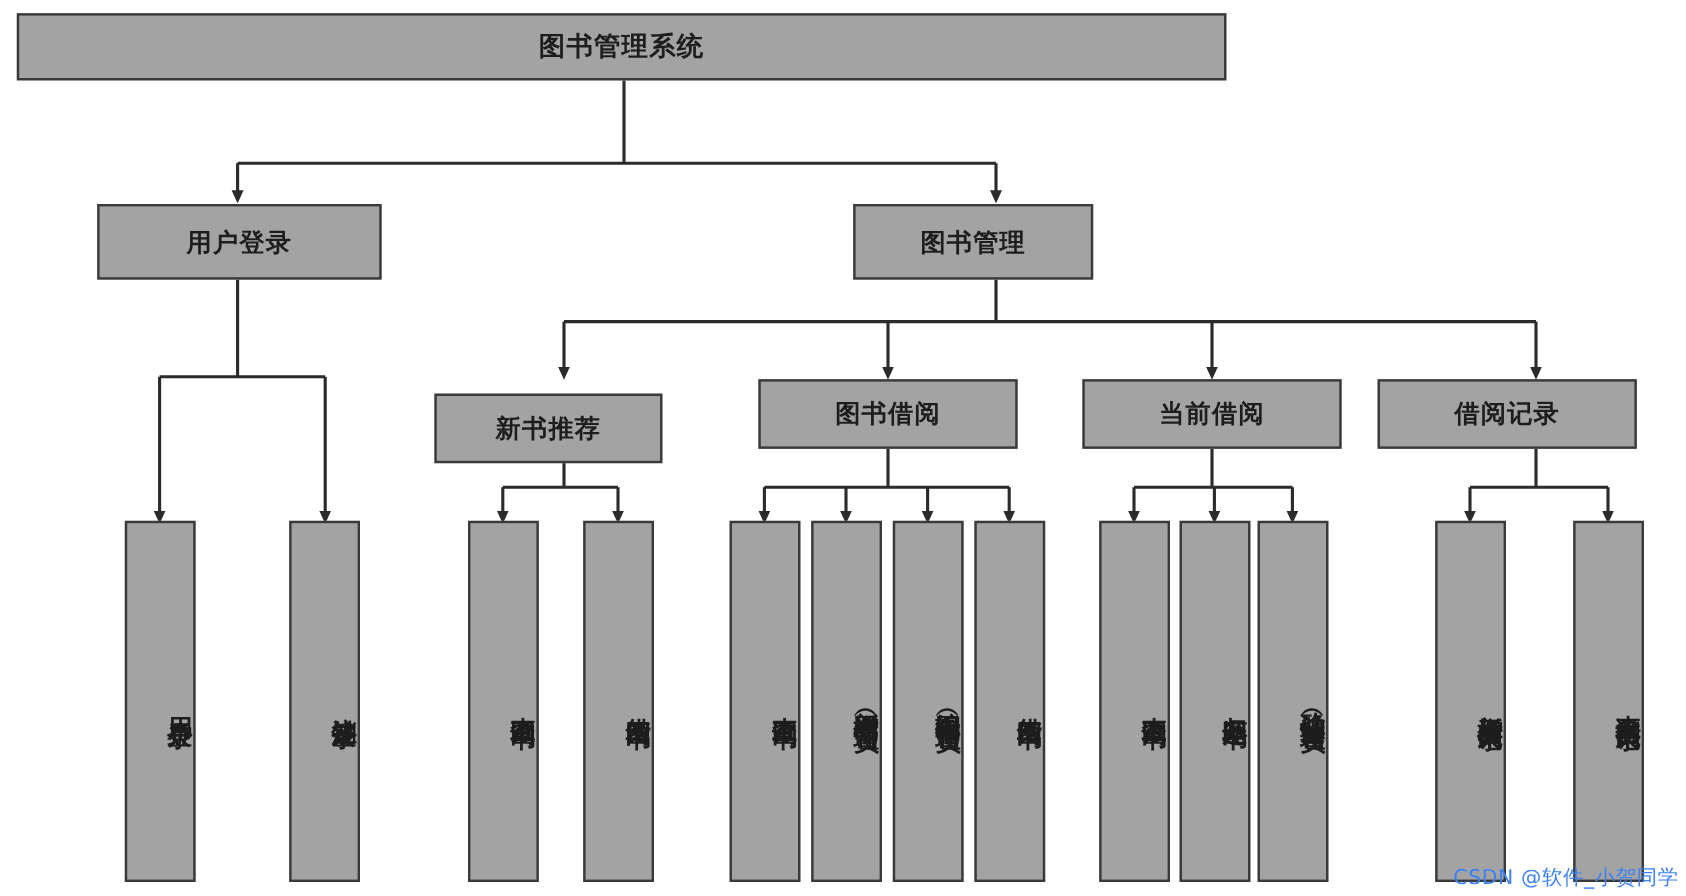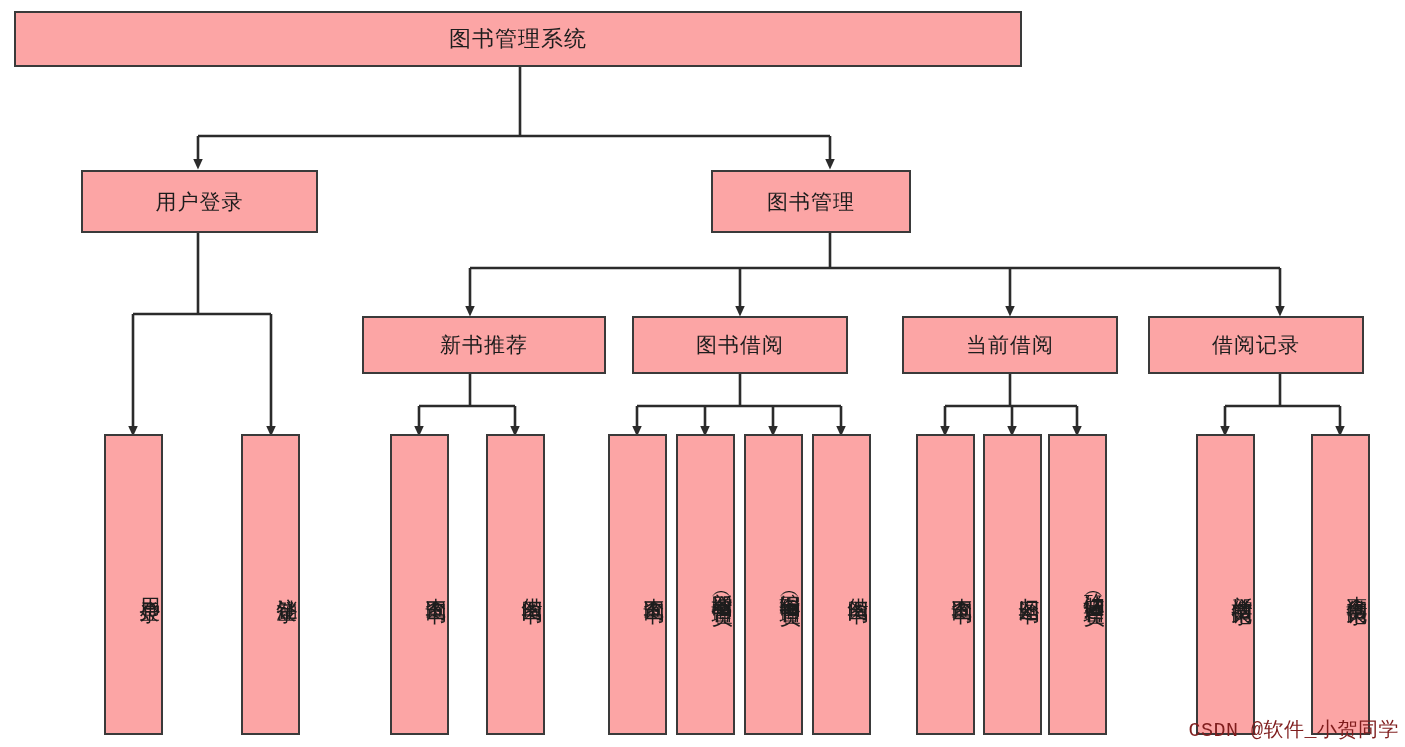--- a/index.html
+++ b/index.html
@@ -1,29 +1,29 @@
 <!DOCTYPE html>
 <html><head>
 <meta charset="utf-8">
 <style>
   html,body{margin:0;padding:0;background:#ffffff;}
   body{width:1405px;height:747px;overflow:hidden;
        font-family:"DejaVu Sans","Liberation Sans",sans-serif;}
   #stage{position:relative;width:1405px;height:747px;background:#fff;}
   svg#wires{position:absolute;left:0;top:0;width:1405px;height:747px;}
-  .node{position:absolute;box-sizing:border-box;background:#fca5a5;
+  .node{position:absolute;box-sizing:border-box;background:#a3a3a3;
         border:2px solid #3a3a3a;display:flex;align-items:center;
-        justify-content:center;color:#1d1d1d;}
+        justify-content:center;color:#1d1d1d;font-weight:bold;}
   .node.h{font-size:21px;letter-spacing:1px;}
   .node.root{font-size:22px;letter-spacing:1px;}
   .node.v{writing-mode:vertical-rl;text-orientation:upright;
           font-size:21px;line-height:1.12;letter-spacing:2px;
           padding:14px 0;align-items:flex-start;justify-content:center;}
-  .wm{position:absolute;right:6px;bottom:4px;font-size:20px;color:#7f1d1d;
-      letter-spacing:.5px;white-space:nowrap;font-family:Liberation Mono, monospace;}
+  .wm{position:absolute;right:6px;bottom:4px;font-size:17px;color:#3b82f6;
+      letter-spacing:.5px;white-space:nowrap;}
 </style>
 </head>
 <body>
 
 <div id="stage">
 
   <svg id="wires" viewBox="0 0 1405 747">
     <defs>
       <marker id="ar" markerWidth="11" markerHeight="11" refX="1.5" refY="5" orient="auto" markerUnits="userSpaceOnUse">
         <path d="M0,0 L11,5 L0,10 z" fill="#2b2b2b"></path>
@@ -71,21 +71,21 @@
       <path d="M1225,406 L1225,427" marker-end="url(#ar)"></path>
       <path d="M1340,406 L1340,427" marker-end="url(#ar)"></path>
     </g>
   </svg>
 
   <div class="node root" style="left:14px;top:11px;width:1008px;height:56px;">图书管理系统</div>
 
   <div class="node h" style="left:81px;top:170px;width:237px;height:63px;">用户登录</div>
   <div class="node h" style="left:711px;top:170px;width:200px;height:63px;">图书管理</div>
 
-  <div class="node h" style="left:362px;top:316px;width:244px;height:58px;">新书推荐</div>
+  <div class="node h" style="left:362px;top:328px;width:190px;height:58px;">新书推荐</div>
   <div class="node h" style="left:632px;top:316px;width:216px;height:58px;">图书借阅</div>
   <div class="node h" style="left:902px;top:316px;width:216px;height:58px;">当前借阅</div>
   <div class="node h" style="left:1148px;top:316px;width:216px;height:58px;">借阅记录</div>
 
   <div class="node v" style="left:104px;top:434px;width:59px;height:301px;">用户登录</div>
   <div class="node v" style="left:241px;top:434px;width:59px;height:301px;">注销登录</div>
 
   <div class="node v" style="left:390px;top:434px;width:59px;height:301px;">查询图书</div>
   <div class="node v" style="left:486px;top:434px;width:59px;height:301px;">借阅图书</div>
 

